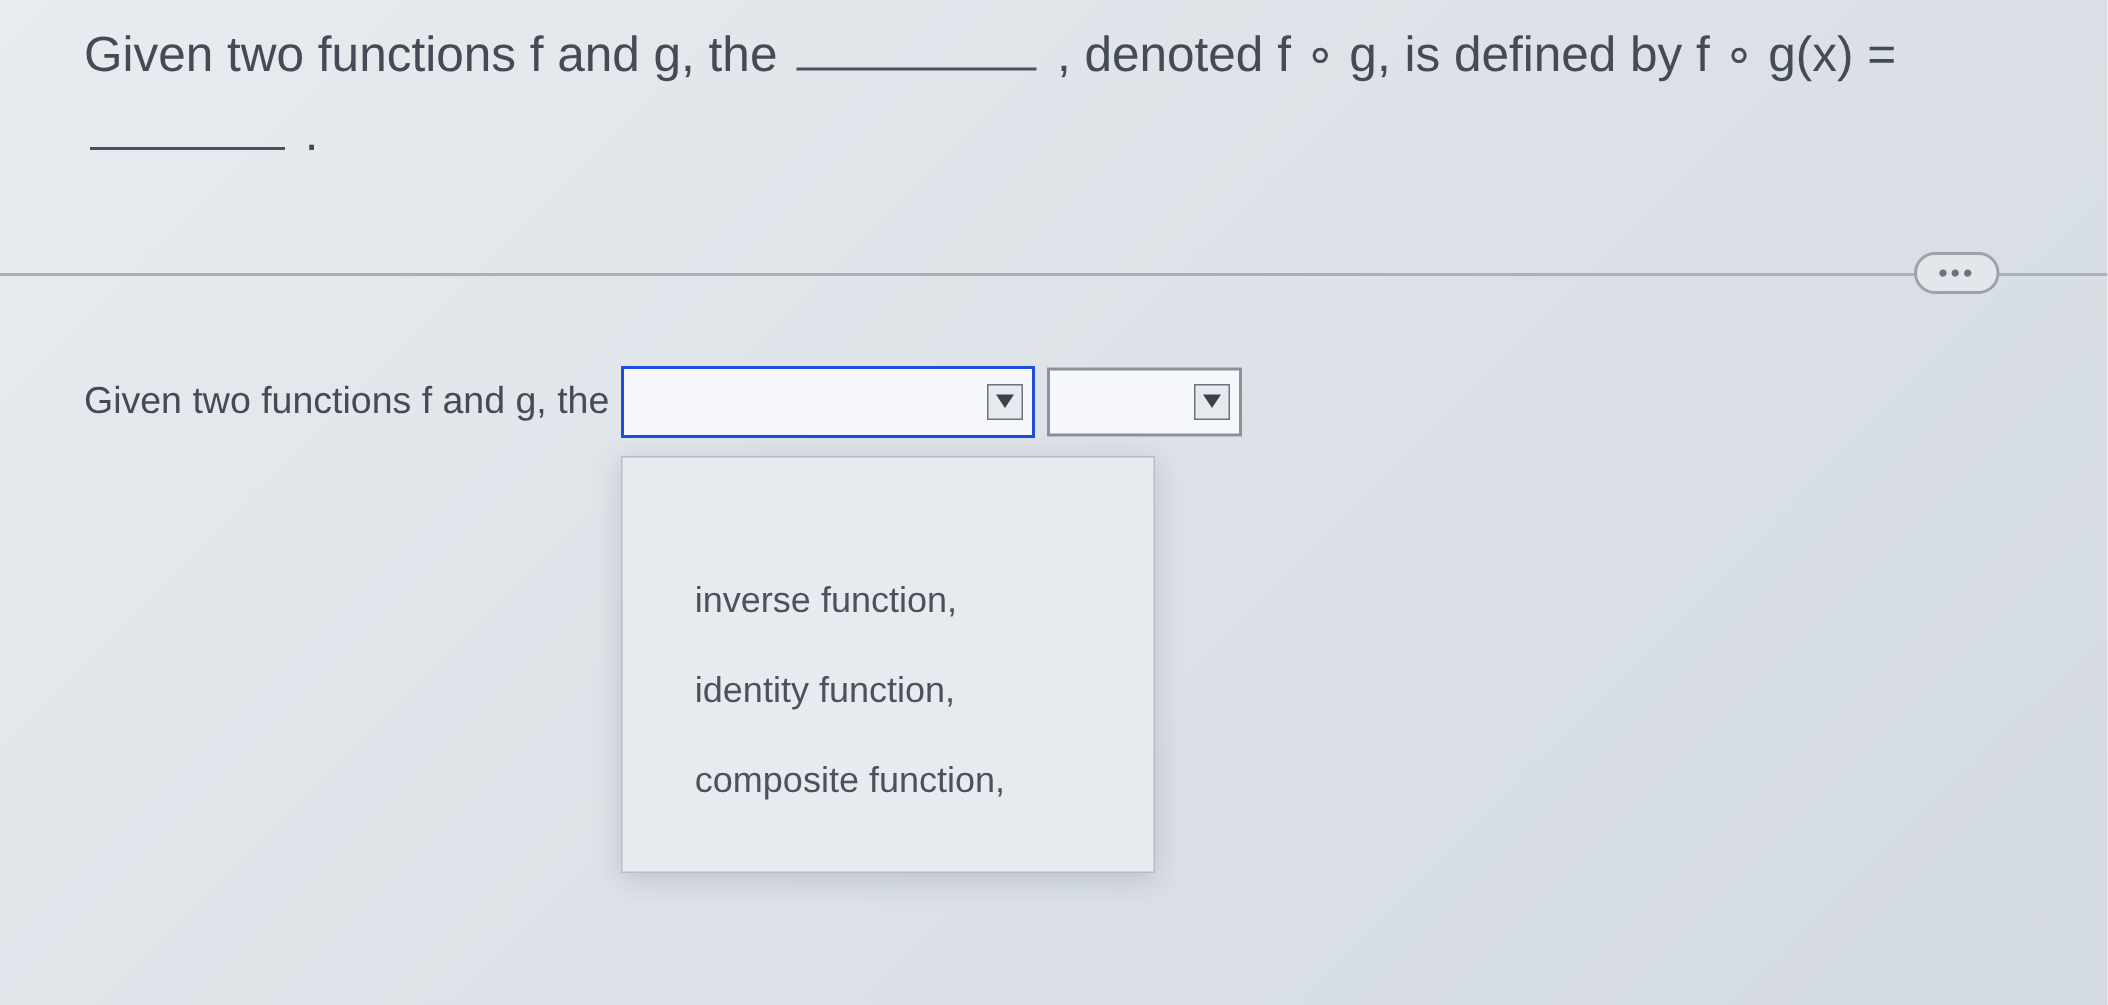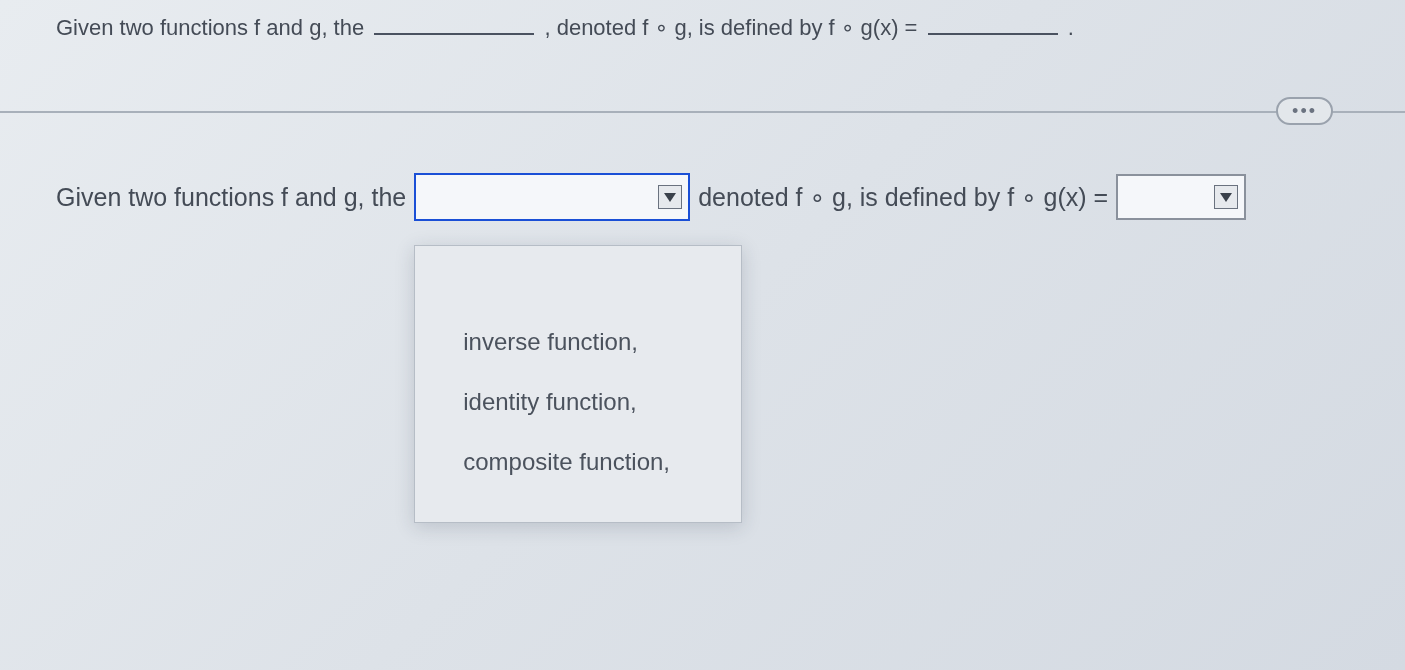--- a/index.html
+++ b/index.html
@@ -10,21 +10,21 @@
       height: 670px;
       background: linear-gradient(135deg, #e8ecf0 0%, #dde2e8 50%, #d4dae2 100%);
       font-family: Arial, Helvetica, sans-serif;
       color: #3a414b;
       overflow: hidden;
     }
     .container {
       padding: 10px 36px 0 56px;
     }
     .question-row {
-      font-size: 22px;
+      font-size: 33px;
       line-height: 1.6;
       color: #444b56;
       margin-bottom: 52px;
     }
     .blank {
       display: inline-block;
       border-bottom: 2px solid #4a5260;
       min-width: 160px;
       height: 1em;
       vertical-align: baseline;
@@ -102,23 +102,23 @@
       background: #e6e9ed;
     }
     .down-triangle {
       width: 0; height: 0;
       border-left: 6px solid transparent;
       border-right: 6px solid transparent;
       border-top: 9px solid #3a414b;
     }
     .dropdown {
       position: absolute;
-      top: 72px;
+      top: 60px;
       left: 0;
-      width: 328px;
+      width: 356px;
       background: #e7eaee;
       border: 1px solid #b6bdc6;
       box-shadow: 0 4px 18px rgba(40,50,70,0.18);
       padding: 66px 0 30px 0;
     }
     .dropdown-item {
       font-size: 24px;
       color: #4b525d;
       padding: 16px 28px 16px 48px;
       cursor: pointer;
@@ -158,21 +158,20 @@
         </span>
       </span>
 
       <div class="dropdown">
         <div class="dropdown-item">inverse function,</div>
         <div class="dropdown-item">identity function,</div>
         <div class="dropdown-item">composite function,</div>
       </div>
     </span>
 
-    <span class="math">denoted f ∘ g, is defined by f ∘ g(x) =</span>
 
     <span class="select small">
       <span></span>
       <span class="down-btn">
         <span class="down-triangle"></span>
       </span>
     </span>
   </div>
 
 </div>

